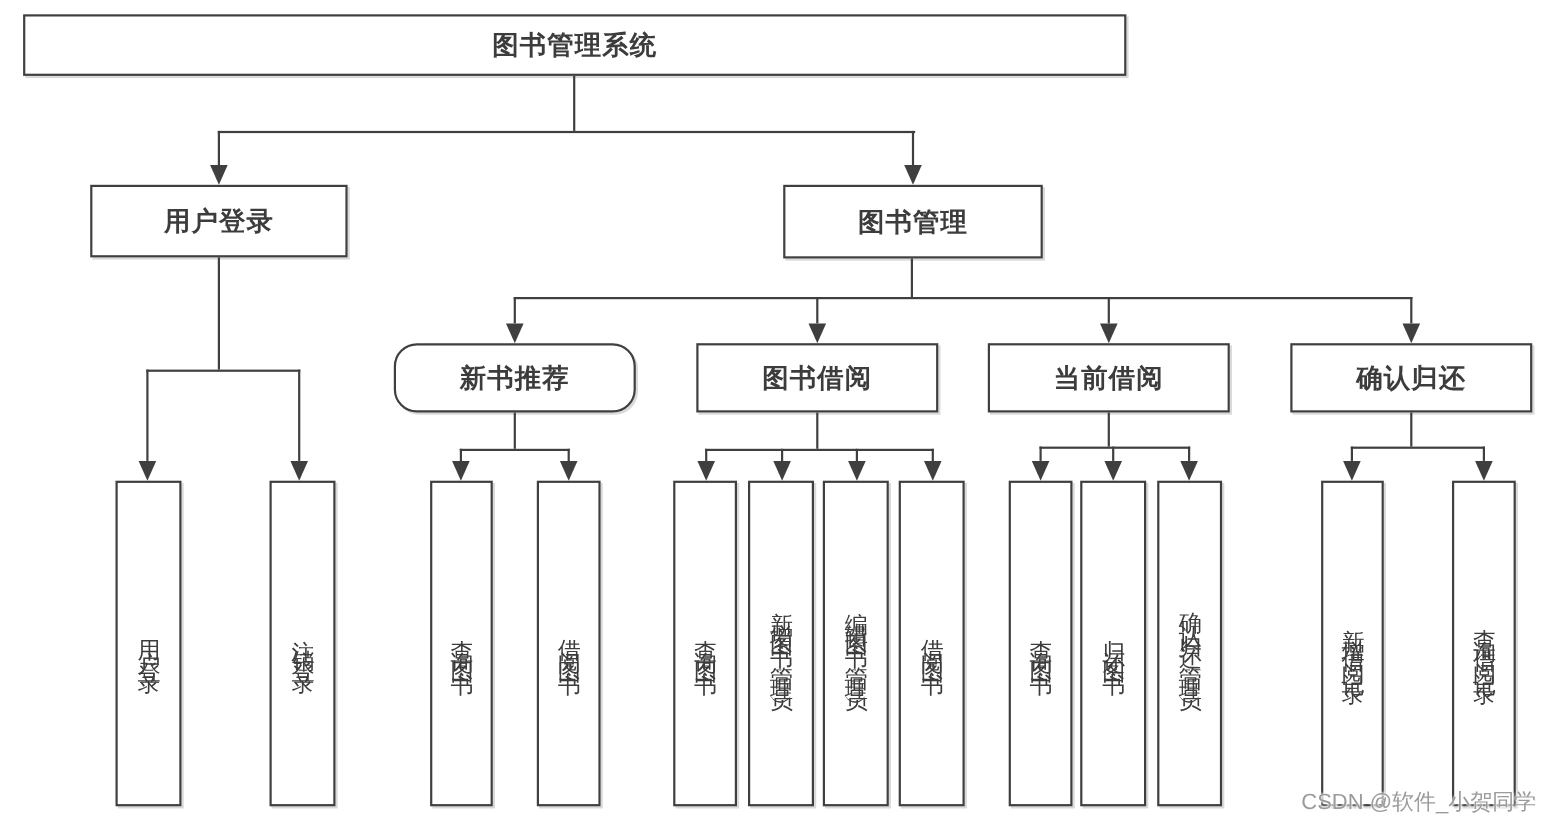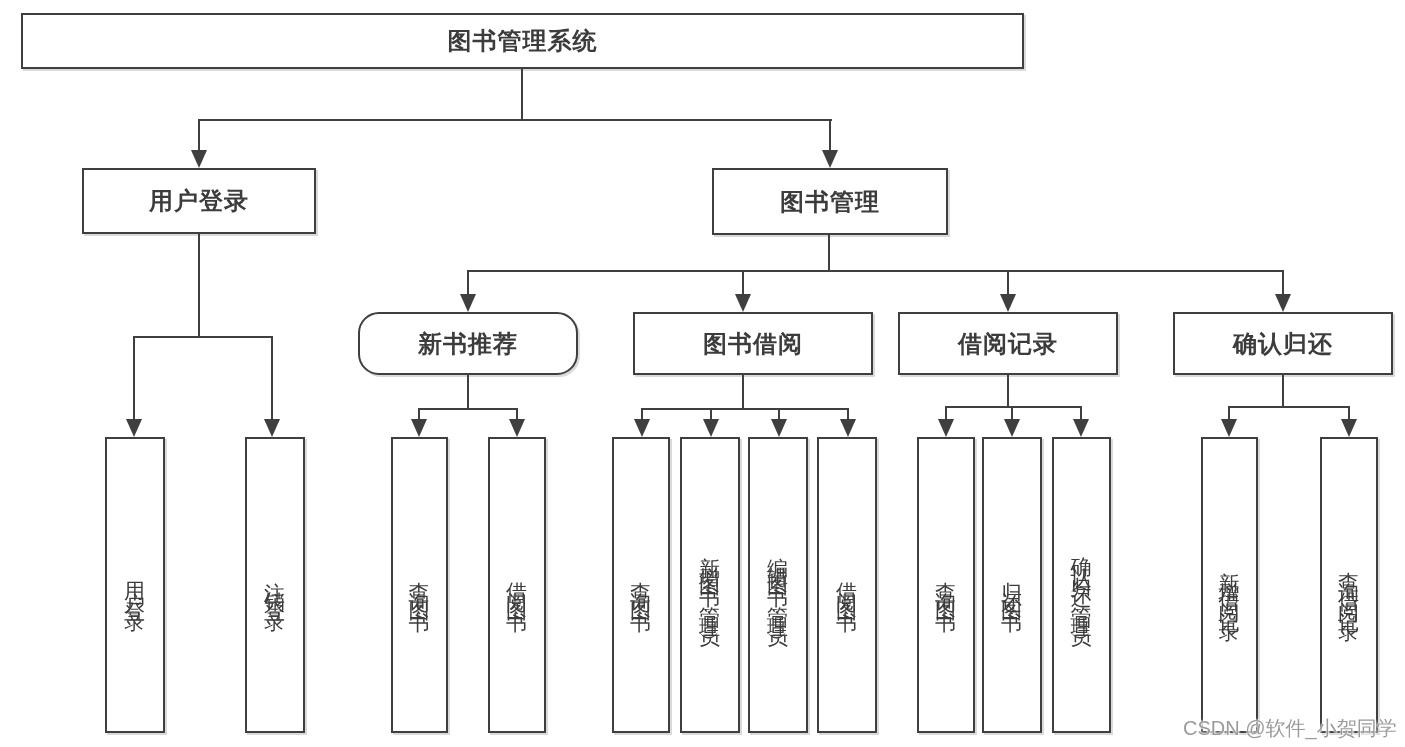--- a/index.html
+++ b/index.html
@@ -98,25 +98,25 @@
   <div class="vline" style="left:742px; top:270px; height:24px;"></div>
   <div class="arrow" style="left:735px; top:294px;"></div>
   <div class="vline" style="left:1007px; top:270px; height:24px;"></div>
   <div class="arrow" style="left:1000px; top:294px;"></div>
   <div class="vline" style="left:1282px; top:270px; height:24px;"></div>
   <div class="arrow" style="left:1275px; top:294px;"></div>
 
   <div class="box h" style="left:358px; top:312px; width:220px; height:63px;border-radius:21px;">
     <span>新书推荐</span>
   </div>
-  <div class="box h" style="left:633px; top:312px; width:240px; height:63px;">
+  <div class="box h" style="left:633px; top:312px; width:220px; height:63px;">
     <span>图书借阅</span>
   </div>
   <div class="box h" style="left:898px; top:312px; width:220px; height:63px;">
-    <span>借阅记录</span>
+    <span>当前借阅</span>
   </div>
   <div class="box h" style="left:1173px; top:312px; width:220px; height:63px;">
     <span>确认归还</span>
   </div>
 
   <div class="vline" style="left:467px; top:375px; height:33px;"></div>
   <div class="hline" style="left:418px; top:408px; width:100px;"></div>
   <div class="vline" style="left:418px; top:408px; height:12px;"></div>
   <div class="arrow" style="left:411px; top:419px;"></div>
   <div class="vline" style="left:516px; top:408px; height:12px;"></div>

